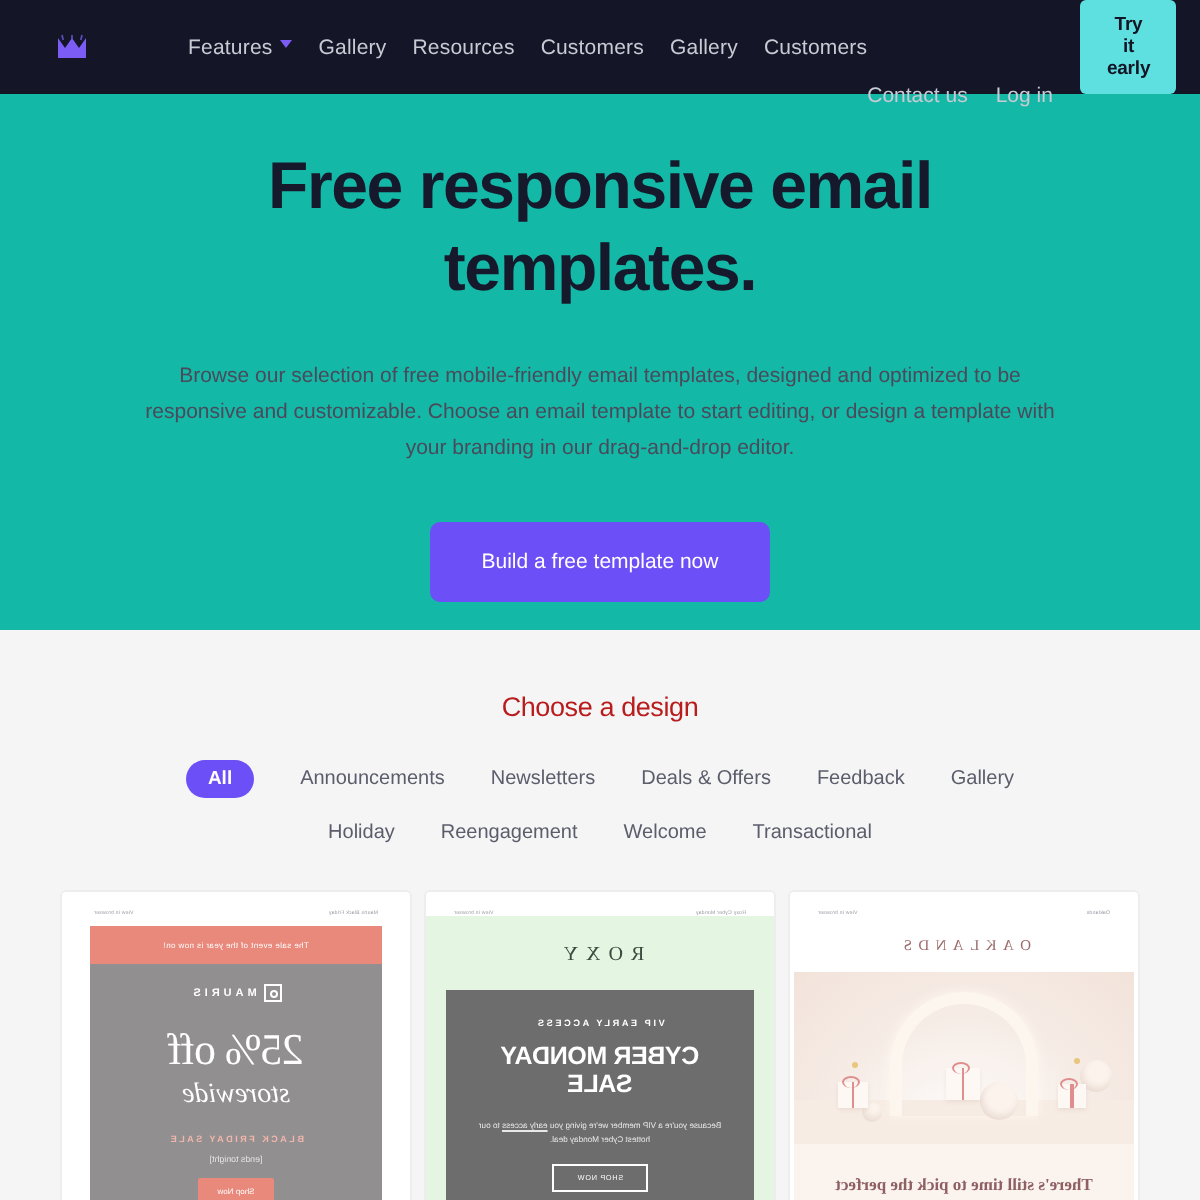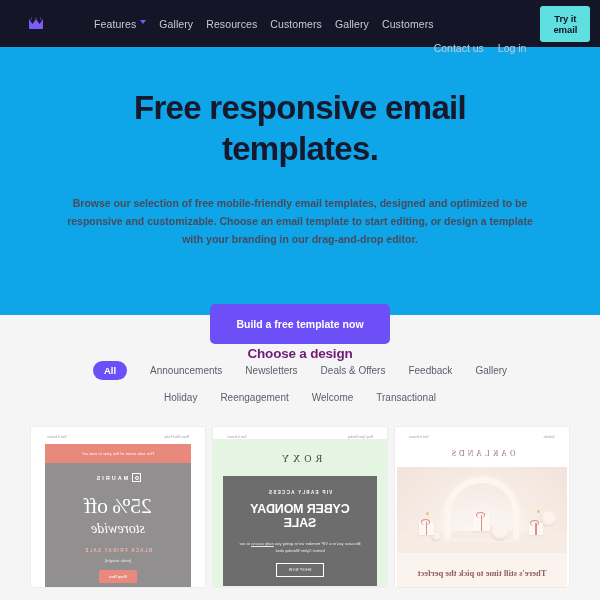--- a/index.html
+++ b/index.html
@@ -73,69 +73,69 @@
     border: none;
     border-radius: 3px;
     padding: 7px 13px;
     cursor: pointer;
     font-family: "Liberation Sans", sans-serif;
     letter-spacing: -0.1px;
   }
 
   
   .hero {
-    background: #0ea5e9;
+    background: #14b8a6;
     height: 268px;
-    padding-top: 40px;
+    padding-top: 25px;
     text-align: center;
   }
   .hero-title {
     font-size: 33px;
     line-height: 41px;
     font-weight: bold;
     color: #16182b;
     letter-spacing: -0.7px;
     max-width: 400px;
     margin: 0 auto;
   }
   .hero-sub {
-    margin: 25px auto 12px;
+    margin: 25px auto 0;
     max-width: 470px;
     font-size: 10.5px;
     line-height: 18px;
     color: #494b5b;
-    font-weight: bold;
   }
   .btn-build {
-    margin-top: 44px;
+    margin-top: 28px;
     background: #6c4ff6;
     color: #ffffff;
     font-size: 10.5px;
-    font-weight: bold;
+    font-weight: normal;
     border: none;
     border-radius: 5px;
     padding: 14px 26px;
     cursor: pointer;
     font-family: "Liberation Sans", sans-serif;
   }
 
   
   .designs {
     background: #f5f5f6;
     height: 285px;
     padding-top: 31px;
     text-align: center;
   }
   .designs-title {
     font-size: 13.5px;
-    font-weight: bold;
-    color: #701a75;
+    font-weight: normal;
+    color: #b91c1c;
     letter-spacing: -0.2px;
   }
   .filters {
+    margin-top: 19px;
     display: flex;
     flex-wrap: wrap;
     justify-content: center;
     align-items: center;
     gap: 0px 23px;
     max-width: 470px;
     margin-left: auto;
     margin-right: auto;
     row-gap: 10px;
   }
@@ -417,21 +417,21 @@
     <span class="nav-link">Gallery</span>
     <span class="nav-link">Resources</span>
     <span class="nav-link">Customers</span>
     <span class="nav-link">Gallery</span>
     <span class="nav-link">Customers</span>
   </nav>
 
   <div class="header-right">
     <span class="header-link">Contact us</span>
     <span class="header-link">Log in</span>
-    <button class="btn-try">Try it email</button>
+    <button class="btn-try">Try it early</button>
   </div>
 </header>
 
 <section class="hero">
   <h1 class="hero-title">Free responsive email templates.</h1>
   <p class="hero-sub">Browse our selection of free mobile-friendly email templates, designed and optimized to be responsive and customizable. Choose an email template to start editing, or design a template with your branding in our drag-and-drop editor.</p>
   <button class="btn-build">Build a free template now</button>
 </section>
 
 <section class="designs">

